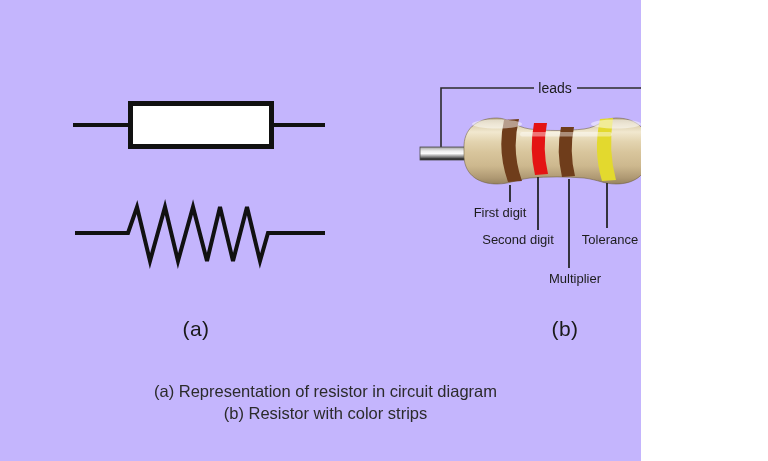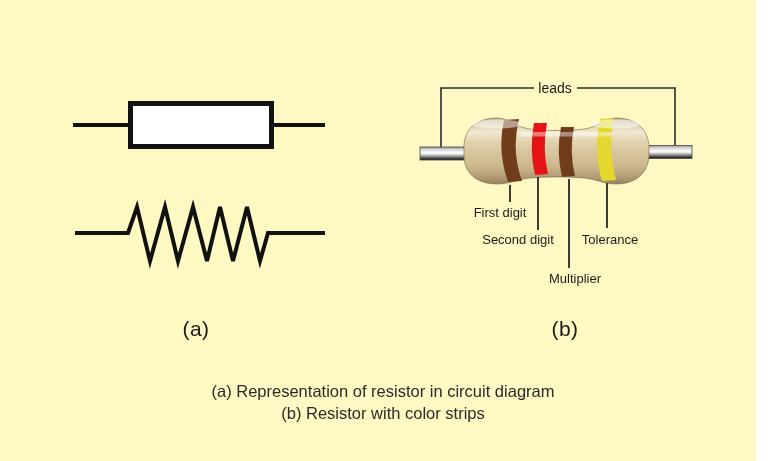--- a/index.html
+++ b/index.html
@@ -1,20 +1,20 @@
 <!DOCTYPE html>
 <html><head>
 <meta charset="utf-8">
 <style>
   html, body { margin: 0; padding: 0; background: #ffffff; }
   .page {
     position: relative;
-    width: 756px;
+    width: 641px;
     height: 461px;
-    background: #fef9c3;
+    background: #c4b5fd;
     font-family: "Liberation Sans", sans-serif;
     overflow: hidden;
   }
   .panel-a-svg { position: absolute; left: 60px; top: 85px; }
   .panel-b-svg { position: absolute; left: 418px; top: 78px; }
   .panel-label {
     position: absolute;
     top: 317px;
     width: 52px;
     text-align: center;

